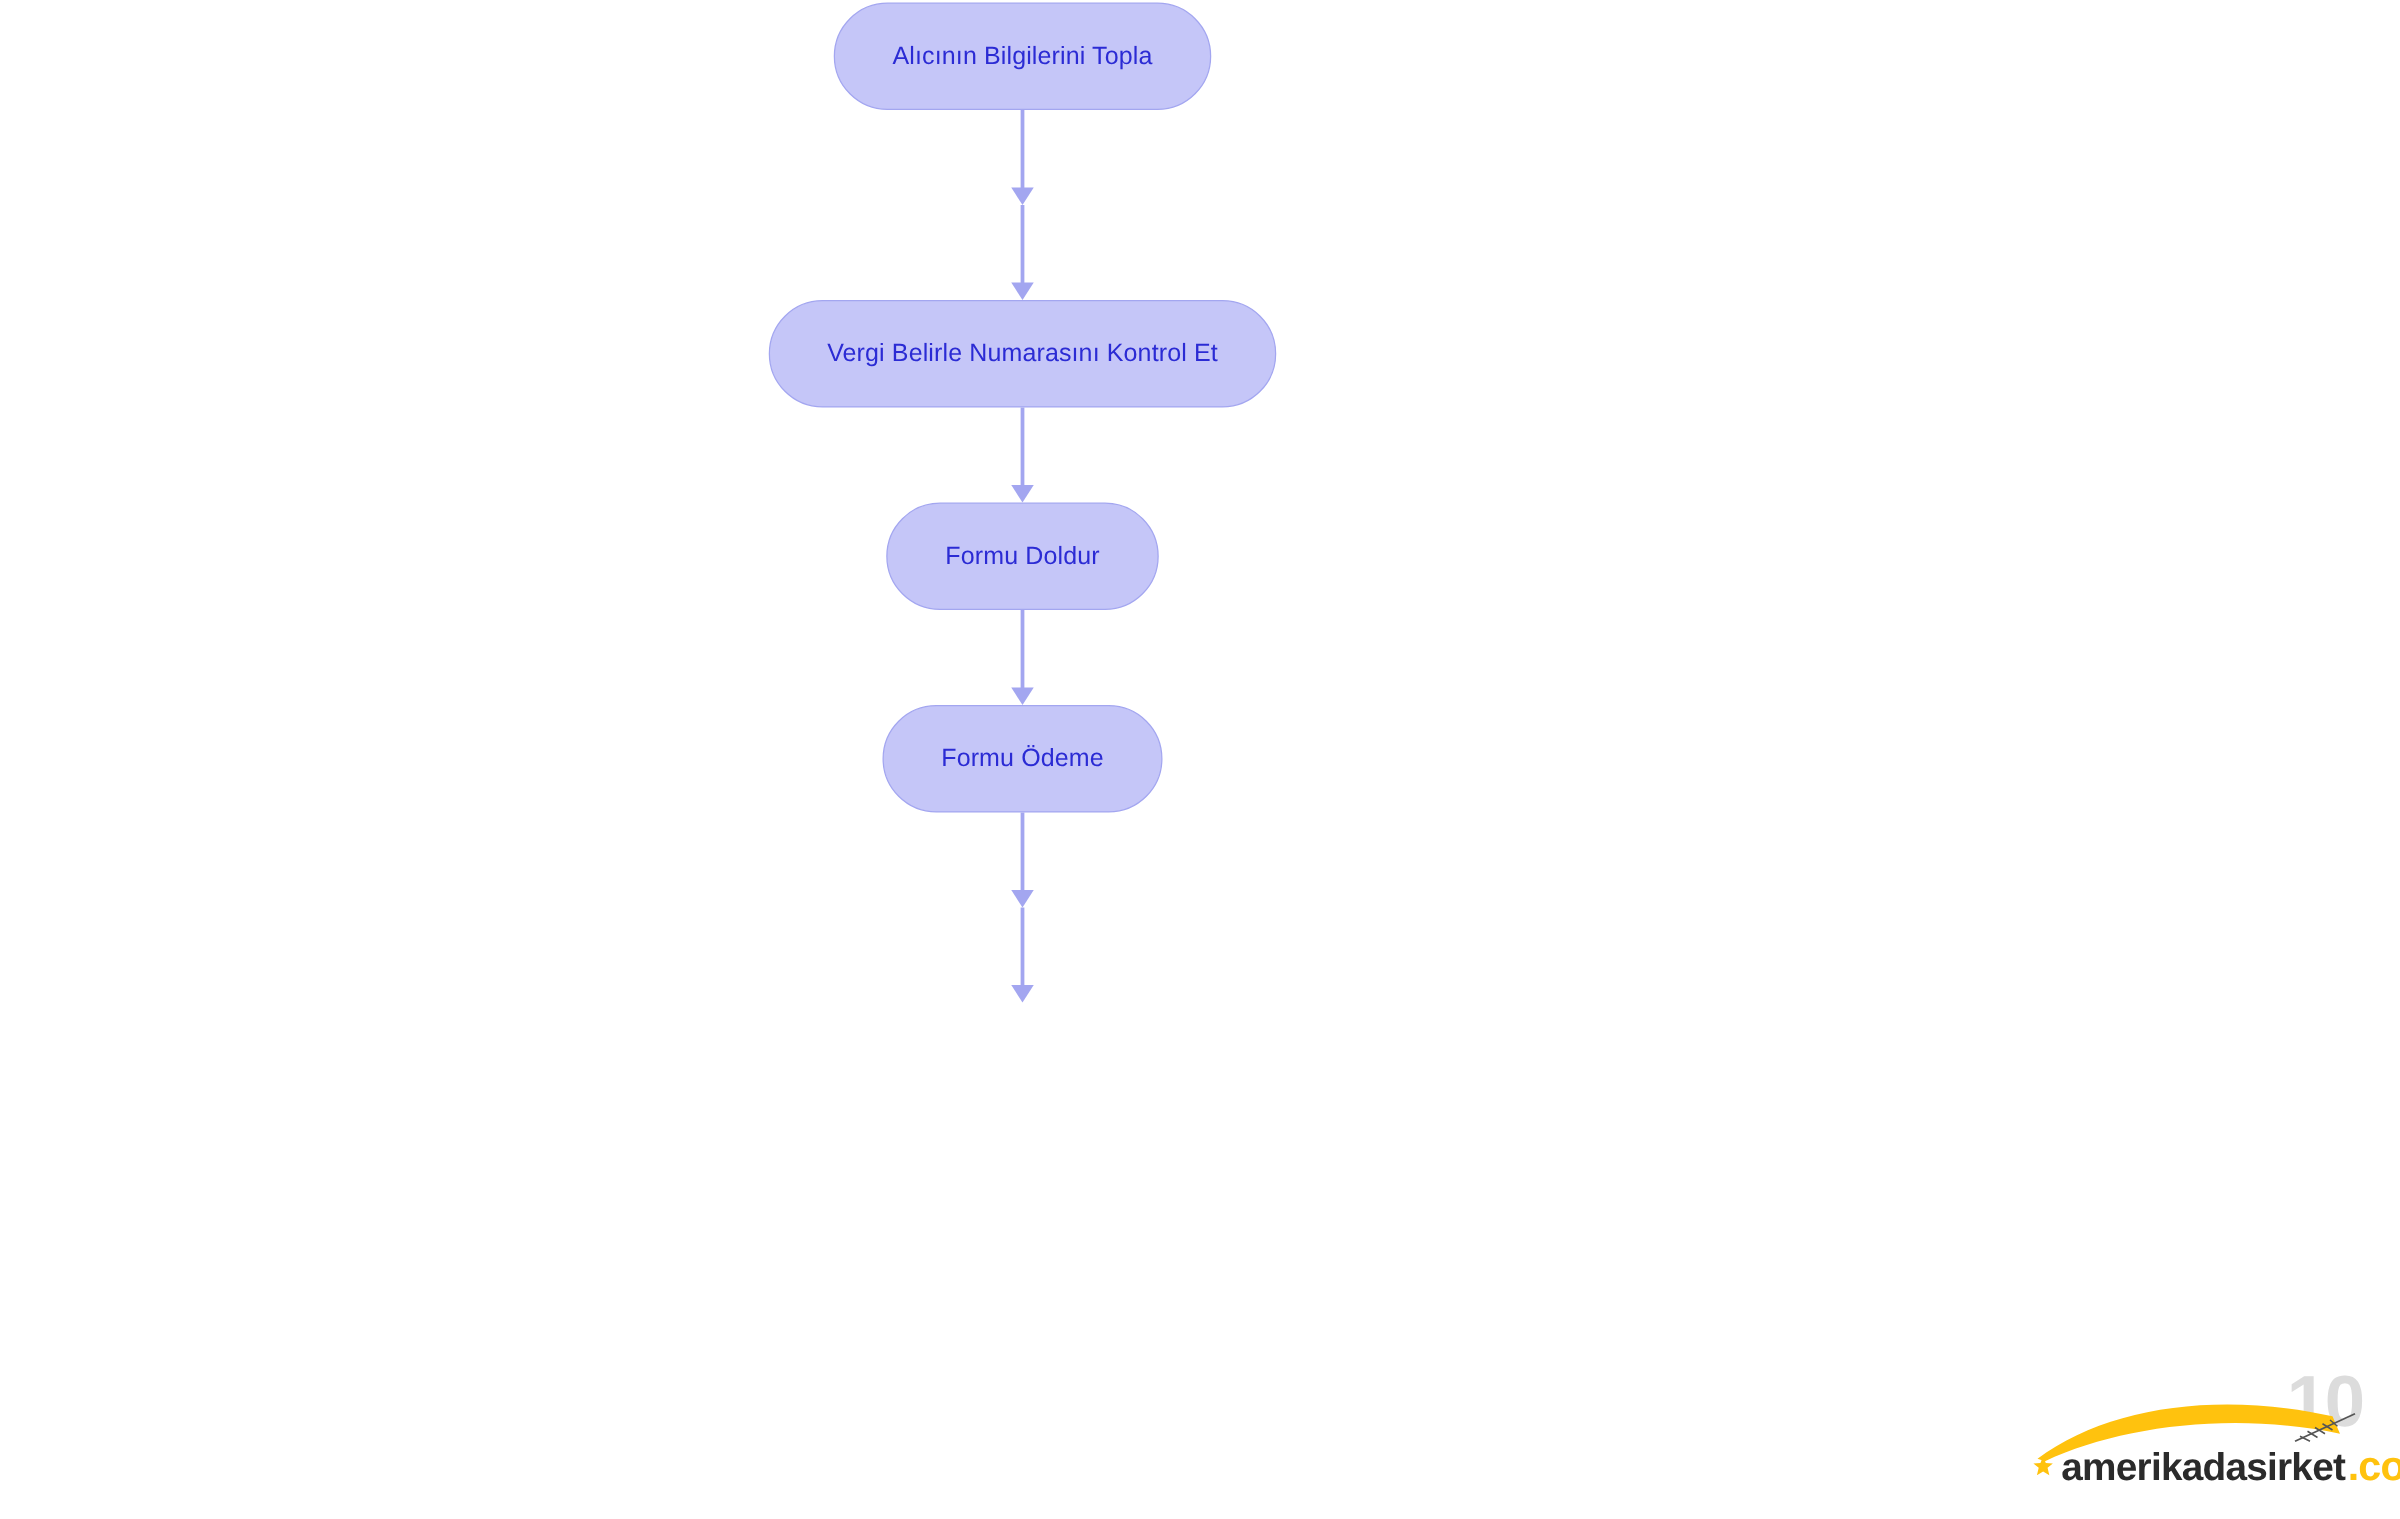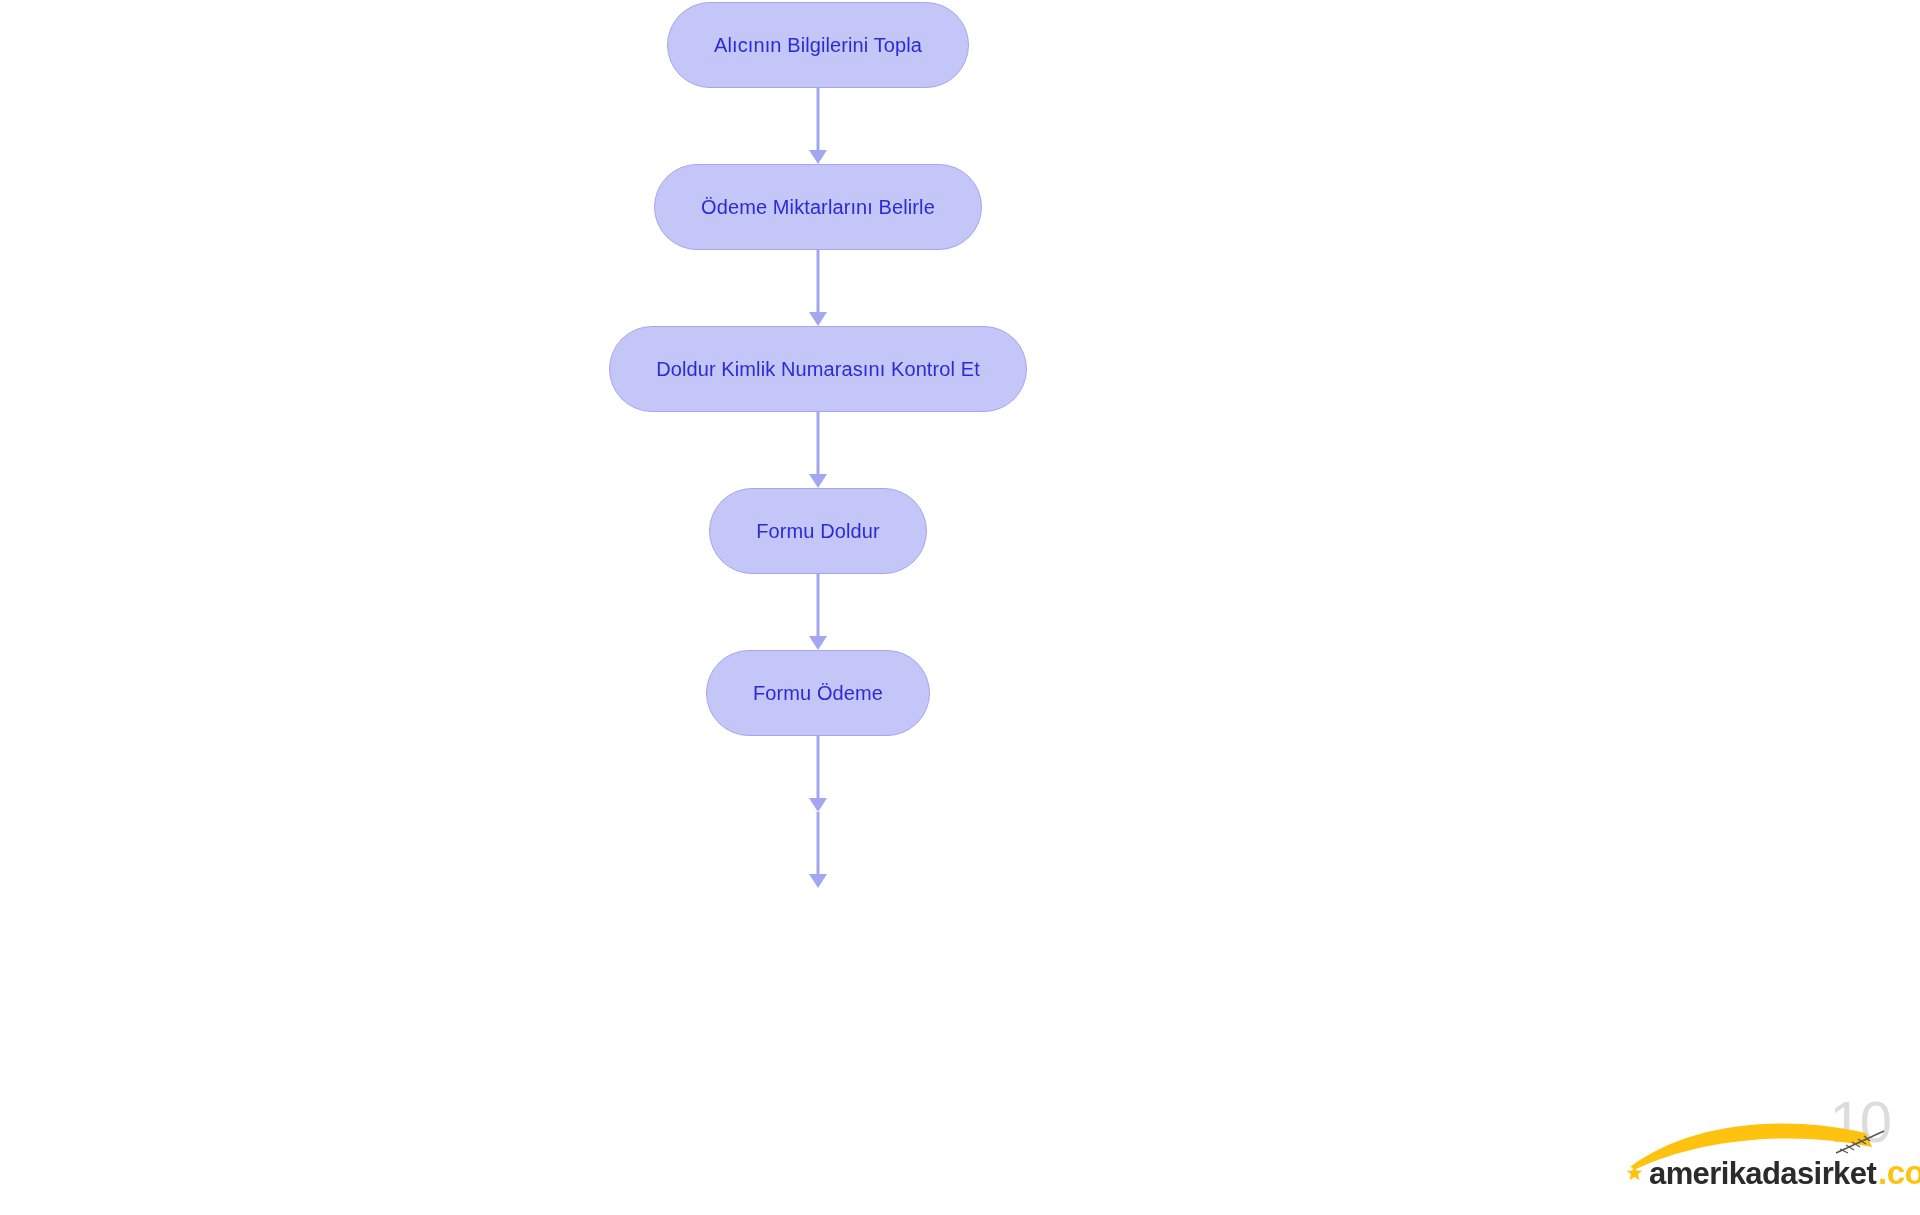--- a/index.html
+++ b/index.html
@@ -85,21 +85,21 @@
     bottom: 18px;
     width: 268px;
     height: 104px;
   }
   .logo-watermark {
     position: absolute;
     right: 4px;
     top: 0px;
     font-family: "Liberation Sans", sans-serif;
     font-size: 58px;
-    font-weight: 400;
+    font-weight: 700;
     color: #dcdcdc;
     line-height: 1;
     letter-spacing: -2px;
   }
   .logo-arc {
     position: absolute;
     left: 0;
     top: 18px;
     width: 268px;
     height: 58px;
@@ -153,31 +153,28 @@
 
     <div class="node">
       <span>Alıcının Bilgilerini Topla</span>
     </div>
 
     <div class="connector">
       <div class="stem"></div>
       <div class="head"></div>
     </div>
 
-    <div class="node">
-      <span>Ödeme Miktarlarını Belirle</span>
-    </div>
-
-    <div class="connector">
-      <div class="stem"></div>
-      <div class="head"></div>
-    </div>
-
-    <div class="node">
-      <span>Doldur Kimlik Numarasını Kontrol Et</span>
+
+    <div class="connector">
+      <div class="stem"></div>
+      <div class="head"></div>
+    </div>
+
+    <div class="node">
+      <span>Vergi Belirle Numarasını Kontrol Et</span>
     </div>
 
     <div class="connector">
       <div class="stem"></div>
       <div class="head"></div>
     </div>
 
     <div class="node">
       <span>Formu Doldur</span>
     </div>

